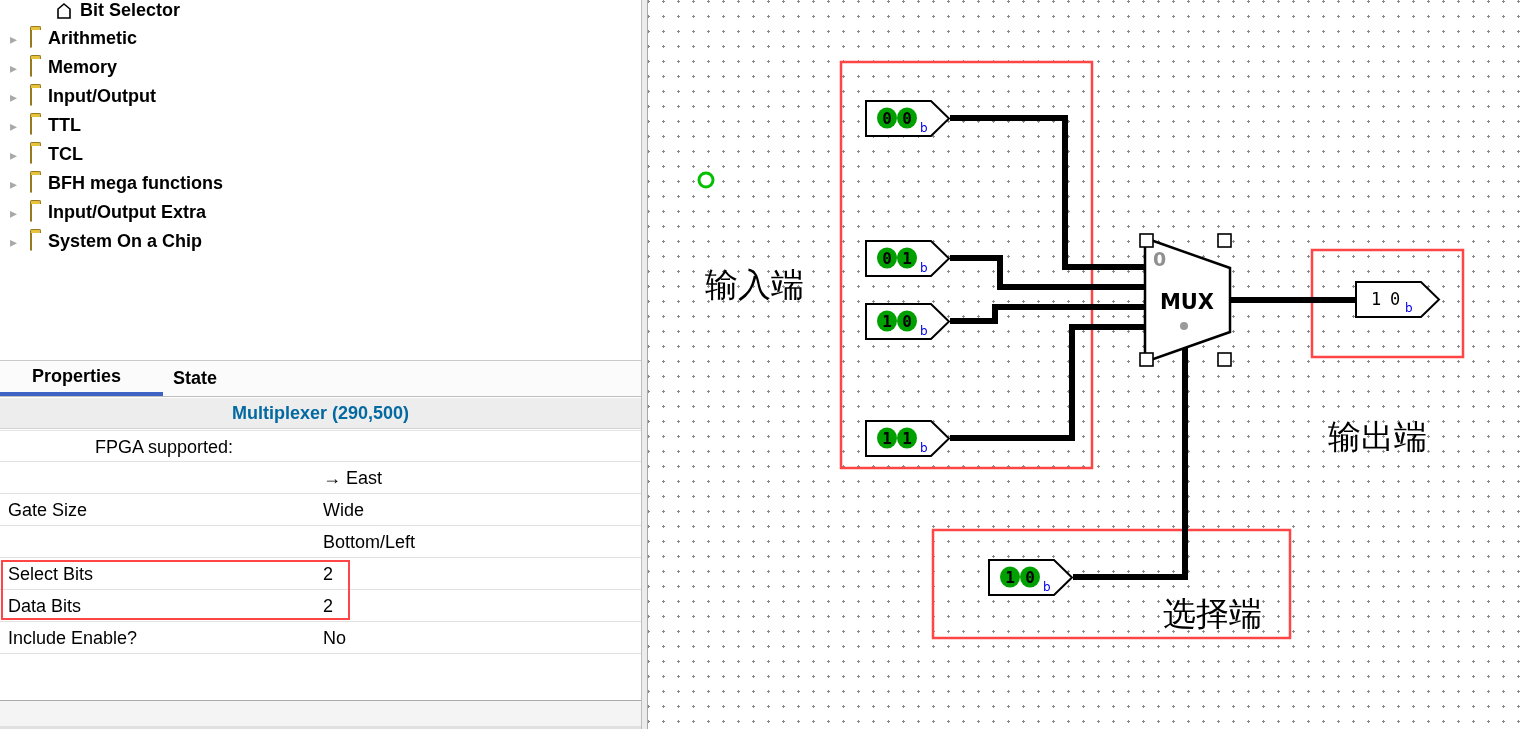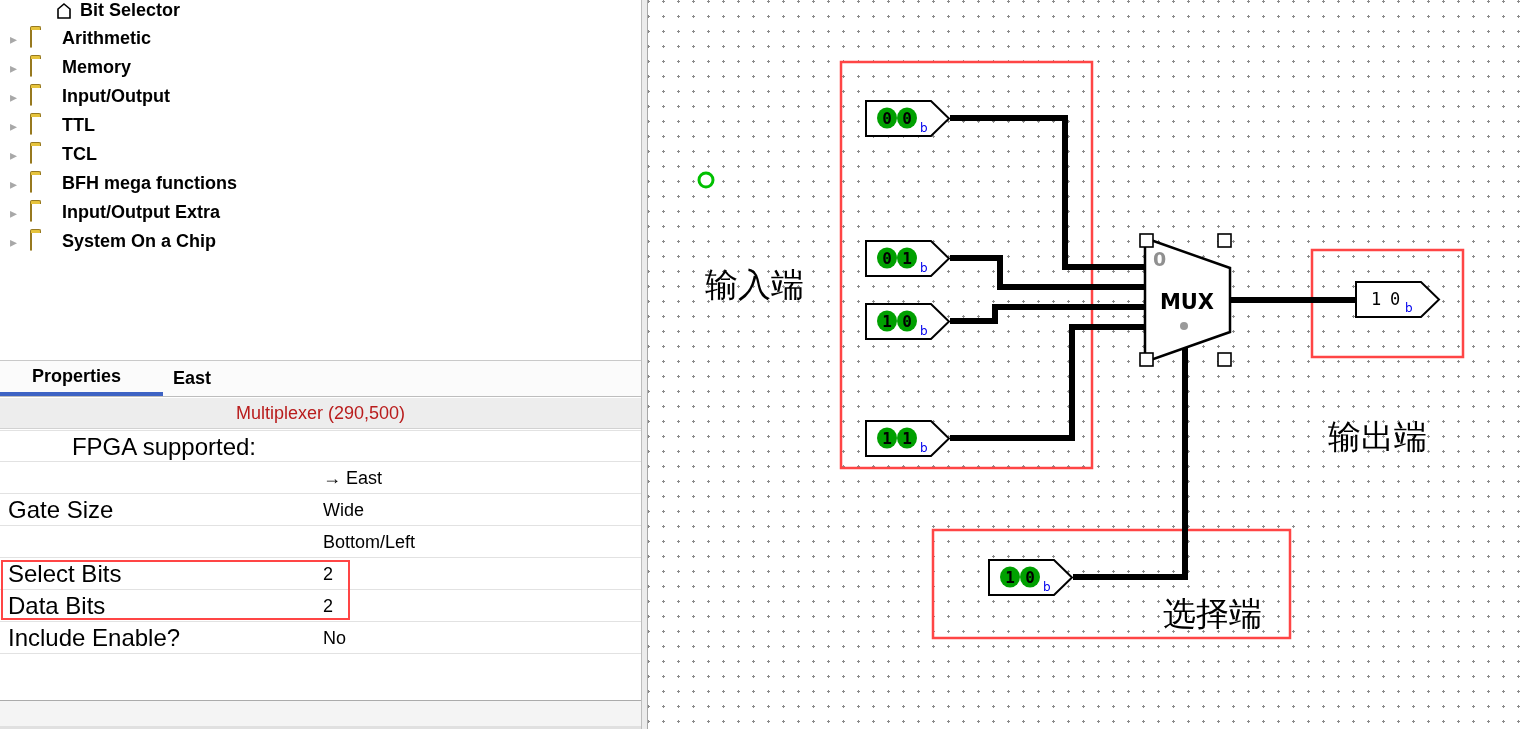--- a/index.html
+++ b/index.html
@@ -7,45 +7,45 @@
               font-family:"Liberation Sans", sans-serif; }
   #app { position:relative; width:1525px; height:729px; background:#fff;border-radius:17px; }
 
   
   #left-panel { position:absolute; left:0; top:0; width:641px; height:729px; background:#fff; }
 
   .tree-row { position:absolute; left:0; right:0; height:29px; display:flex; align-items:center; cursor:default; }
   .tree-arrow { position:absolute; left:10px; width:14px; color:#a8a8a8; font-size:14px; }
   .tree-icon-slot { position:absolute; left:30px; width:22px; height:17px; }
   .leaf .tree-icon-slot { left:55px; }
-  .tree-label { position:absolute; left:62px; font-weight:bold; font-size:18px; color:#000; white-space:nowrap; }
+  .tree-label { position:absolute; left:48px; font-weight:bold; font-size:18px; color:#000; white-space:nowrap; }
   .leaf .tree-label { left:80px; }
 
   .folder-icon { position:relative; width:19px; height:14px; margin-top:3px;
     background:linear-gradient(#f6e387,#e6c33c); border:1px solid #97791f; border-radius:2px; }
   .folder-icon::before { content:''; position:absolute; top:-4px; left:-1px; width:9px; height:3px;
     background:#e6c33c; border:1px solid #97791f; border-bottom:none; border-radius:2px 2px 0 0; }
 
   #tree-sep { position:absolute; left:0; top:360px; width:641px; height:1px; background:#c9c9c9; }
 
   #tab-bar { position:absolute; left:0; top:361px; width:641px; height:36px; background:#fbfbfb;
              border-bottom:1px solid #bdbdbd; }
   .tab { position:absolute; top:0; height:35px; display:flex; align-items:center; font-weight:bold;
          font-size:18px; color:#000; cursor:pointer; }
   #tab-properties { left:0; padding:0 32px; width:163px; border-bottom:4px solid #3e63c4; }
   #tab-state { left:163px; padding:0 10px; }
 
   #prop-title-bar { position:absolute; left:0; top:398px; width:641px; height:31px; background:#ededed;
                     border-bottom:1px solid #d2d2d2; display:flex; align-items:center; justify-content:center; }
-  #prop-title { font-weight:normal; font-size:18px; color:#b91c1c;text-align:center; }
+  #prop-title { font-weight:bold; font-size:18px; color:#0369a1;text-align:center; }
 
   #prop-table { position:absolute; left:0; top:430px; width:641px; }
   .prop-row { position:relative; width:641px; height:32px; border-bottom:1px solid #e2e2e2; }
   .prop-label { position:absolute; left:8px; top:0; width:312px; height:32px; display:flex; align-items:center;
-                font-size:24px; color:#000; }
+                font-size:18px; color:#000; }
   .prop-label.centered { justify-content:center; }
   .prop-value { position:absolute; left:323px; top:0; width:317px; height:32px; display:flex; align-items:center;
                 font-size:18px; color:#000; }
   .prop-value.supported { background:var(--supported_bg,#00e400); justify-content:center; font-weight:normal; }
 
   #panel-red-box { position:absolute; left:1px; top:560px; width:349px; height:60px;
                    border:2px solid var(--annotation_red,#ff4545); pointer-events:none; }
 
   #left-footer { position:absolute; left:0; top:700px; width:641px; height:29px; background:#f4f4f4;
                  border-top:1px solid #ababab; border-bottom:3px solid #e0e0e0; }
@@ -129,21 +129,21 @@
       </div>
     </div>
 
     <div id="tree-sep"></div>
 
     <div id="tab-bar">
       <div class="tab" id="tab-properties">
         <span>Properties</span>
       </div>
       <div class="tab" id="tab-state">
-        <span>East</span>
+        <span>State</span>
       </div>
     </div>
 
     <div id="prop-title-bar">
       <span id="prop-title">Multiplexer (290,500)</span>
     </div>
 
     <div id="prop-table">
       <div class="prop-row" style="border-top:1px solid #e2e2e2;">
         <span class="prop-label centered">FPGA supported:</span>

